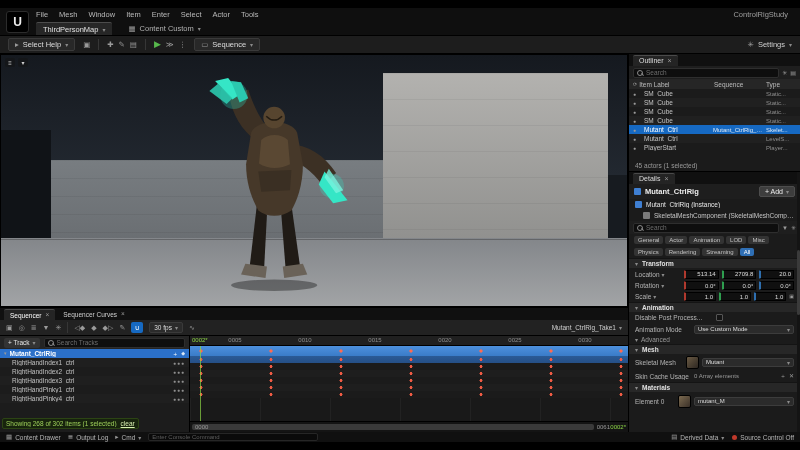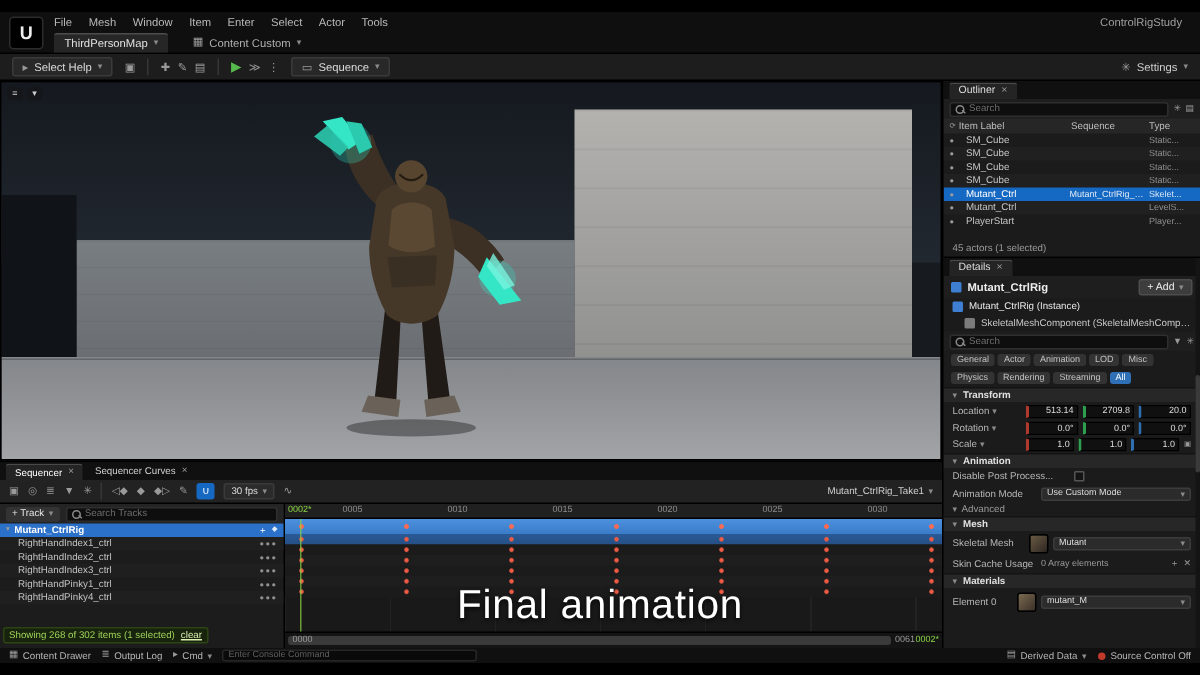--- a/index.html
+++ b/index.html
@@ -10,21 +10,21 @@
 .letterbox.top{top:0}.letterbox.bottom{bottom:0}
 .editor{position:absolute;top:8px;left:0;width:800px;height:434px;background:#161616;display:flex;flex-direction:column}
 .ic{display:inline-flex;align-items:center;justify-content:center;color:#9a9a9a;line-height:1}
 .caret{font-size:6px;color:#8a8a8a}
 .trunc{white-space:nowrap;overflow:hidden;text-overflow:ellipsis}
 
 .header{position:relative;height:28px;background:#0f0f0f;flex:0 0 auto;padding-left:36px;border-bottom:1px solid #000}
 .logo{position:absolute;left:6px;top:3px;width:23px;height:22px;background:#000;border:1px solid #2c2c2c;border-radius:3px;display:flex;align-items:center;justify-content:center;color:#eee;font-size:12px;font-weight:bold}
 .menubar{height:13px;display:flex;align-items:center;gap:11px;font-size:7.5px;color:#b9b9b9}
 .menubar .mtitle{margin-left:auto;margin-right:12px;color:#9f9f9f}
-.tabrow{height:14px;display:flex;align-items:center;font-size:7.5px;gap:10px}
+.tabrow{height:14px;display:flex;align-items:flex-end;font-size:7.5px;gap:10px}
 .leveltab{height:13px;display:flex;align-items:center;gap:4px;background:#262626;border-top:1px solid #4c4c4c;border-radius:2px 2px 0 0;padding:0 7px;color:#e2e2e2}
 .cbbtn{height:13px;display:flex;align-items:center;gap:4px;color:#b0b0b0;padding:0 6px}
 
 .toolbar{height:18px;background:#1d1d1d;border-bottom:1px solid #000;display:flex;align-items:center;gap:8px;padding:0 8px;font-size:7.5px;flex:0 0 auto}
 .tbgroup{display:flex;align-items:center;gap:5px}
 .tbsep{width:1px;height:11px;background:#363636}
 .modebtn{display:flex;align-items:center;gap:4px;background:#282828;border:1px solid #3a3a3a;border-radius:2px;padding:1px 6px;color:#ddd}
 .playic{color:#57b84c;font-size:9px}
 .settings{margin-left:auto;display:flex;align-items:center;gap:4px;color:#cfcfcf}
 
@@ -577,15 +577,14 @@
           <span class="caret">▾</span>
         </div>
         <div class="sbitem">
           <span class="scdot"></span>
           <span>Source Control Off</span>
         </div>
       </div>
     </div>
   </div>
 
-  <div class="caption">Final animation</div>
   <div class="letterbox bottom"></div>
 </div>
 
 </body></html>

